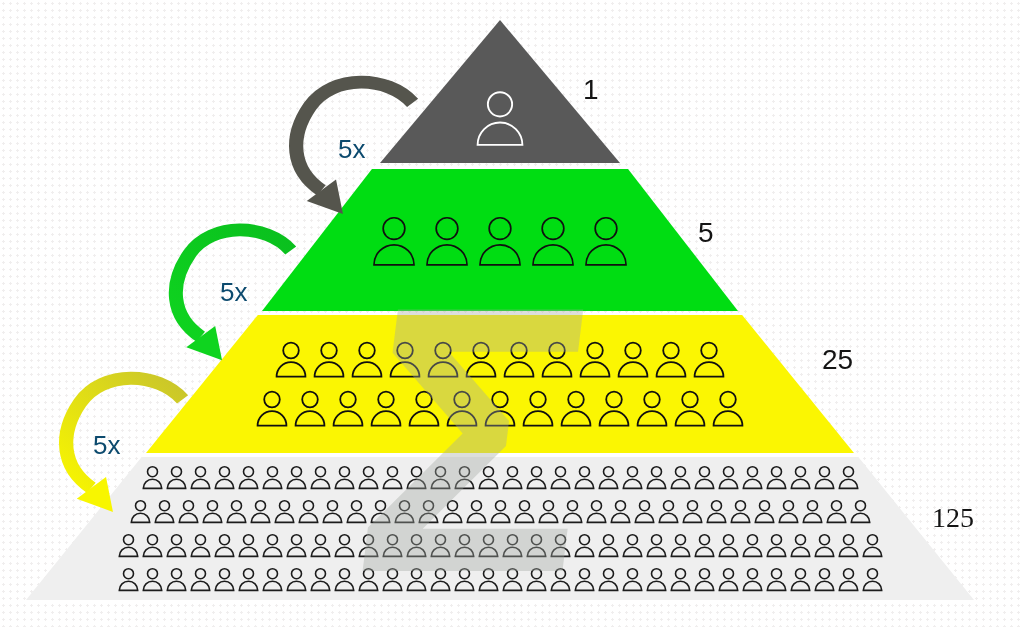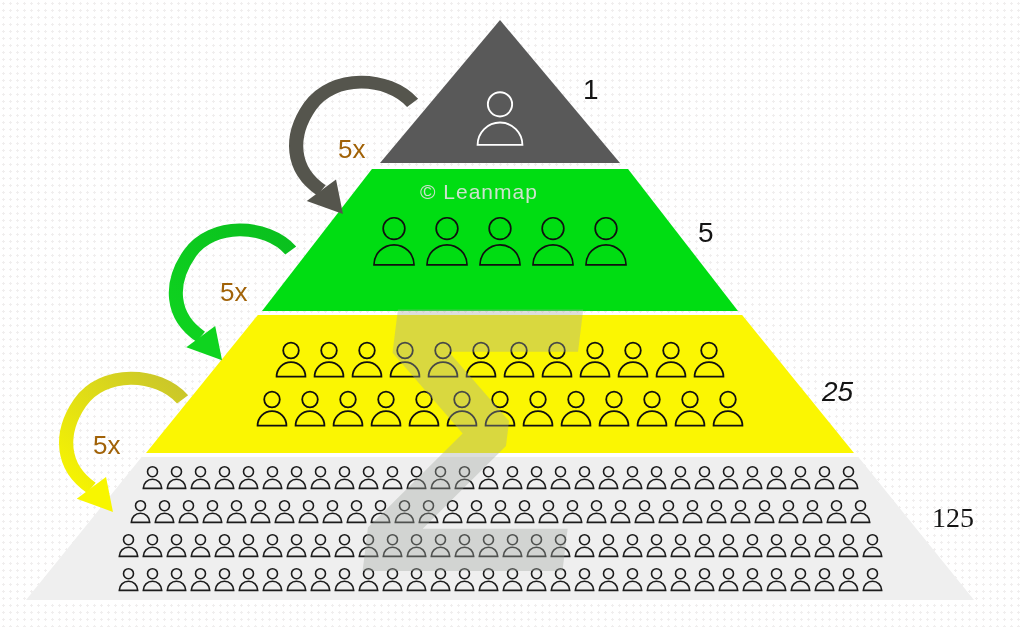--- a/index.html
+++ b/index.html
@@ -34,30 +34,30 @@
   .person circle,.person path{vector-effect:non-scaling-stroke;}
   .t0 .person{width:56px;stroke-width:1.9px;}
   .t1 .person{width:50px;margin:0 1.5px;}
   .t2 .person{width:36px;margin:0 1px;stroke-width:1.8px;}
   .t3 .person{width:23px;margin:0 0.5px;stroke-width:1.6px;}
 
   
   .count-label{position:absolute;font-size:28px;color:#141414;z-index:6;}
   .cl0{left:583px;top:74px;}
   .cl1{left:698px;top:217px;}
-  .cl2{left:822px;top:376px;font-style:italic;}
+  .cl2{left:822px;top:344px;}
   .cl3{left:932px;top:502px;font-family:Liberation Serif, serif;}
 
   
   .arrow{position:absolute;z-index:3;}
   .arrow svg{display:block;}
   .a0{left:272px;top:72px;}
   .a1{left:152px;top:220px;}
   .a2{left:42px;top:368px;}
-  .mult-label{position:absolute;font-size:26px;color:#a16207;z-index:6;}
+  .mult-label{position:absolute;font-size:26px;color:#0c4a6e;z-index:6;}
   .m0{left:338px;top:134px;}
   .m1{left:220px;top:277px;}
   .m2{left:93px;top:430px;}
 
   
   .sigma{
     position:absolute;left:362px;top:250px;z-index:5;
     font-size:380px;line-height:1;font-weight:bold;
     color:rgba(163,168,163,0.38);
     transform:skewX(-7deg);
@@ -724,21 +724,20 @@
           </svg>
           <svg class="person" viewBox="0 0 24 26">
             <circle cx="12" cy="7" r="5.2"></circle>
             <path d="M2.4 24.4 a9.6 9.6 0 0 1 19.2 0 Z"></path>
           </svg>
         </div>
       </div>
   </div>
 
   <div class="sigma">Σ</div>
-  <div class="copyright">© Leanmap</div>
 
   <div class="count-label cl0">1</div>
   <div class="count-label cl1">5</div>
   <div class="count-label cl2">25</div>
   <div class="count-label cl3">125</div>
 
   <div class="arrow a0">
     <svg width="152" height="150" viewBox="0 0 160 175" preserveAspectRatio="none">
       <defs>
         <linearGradient id="ag0" x1="1" y1="0" x2="0" y2="1">

